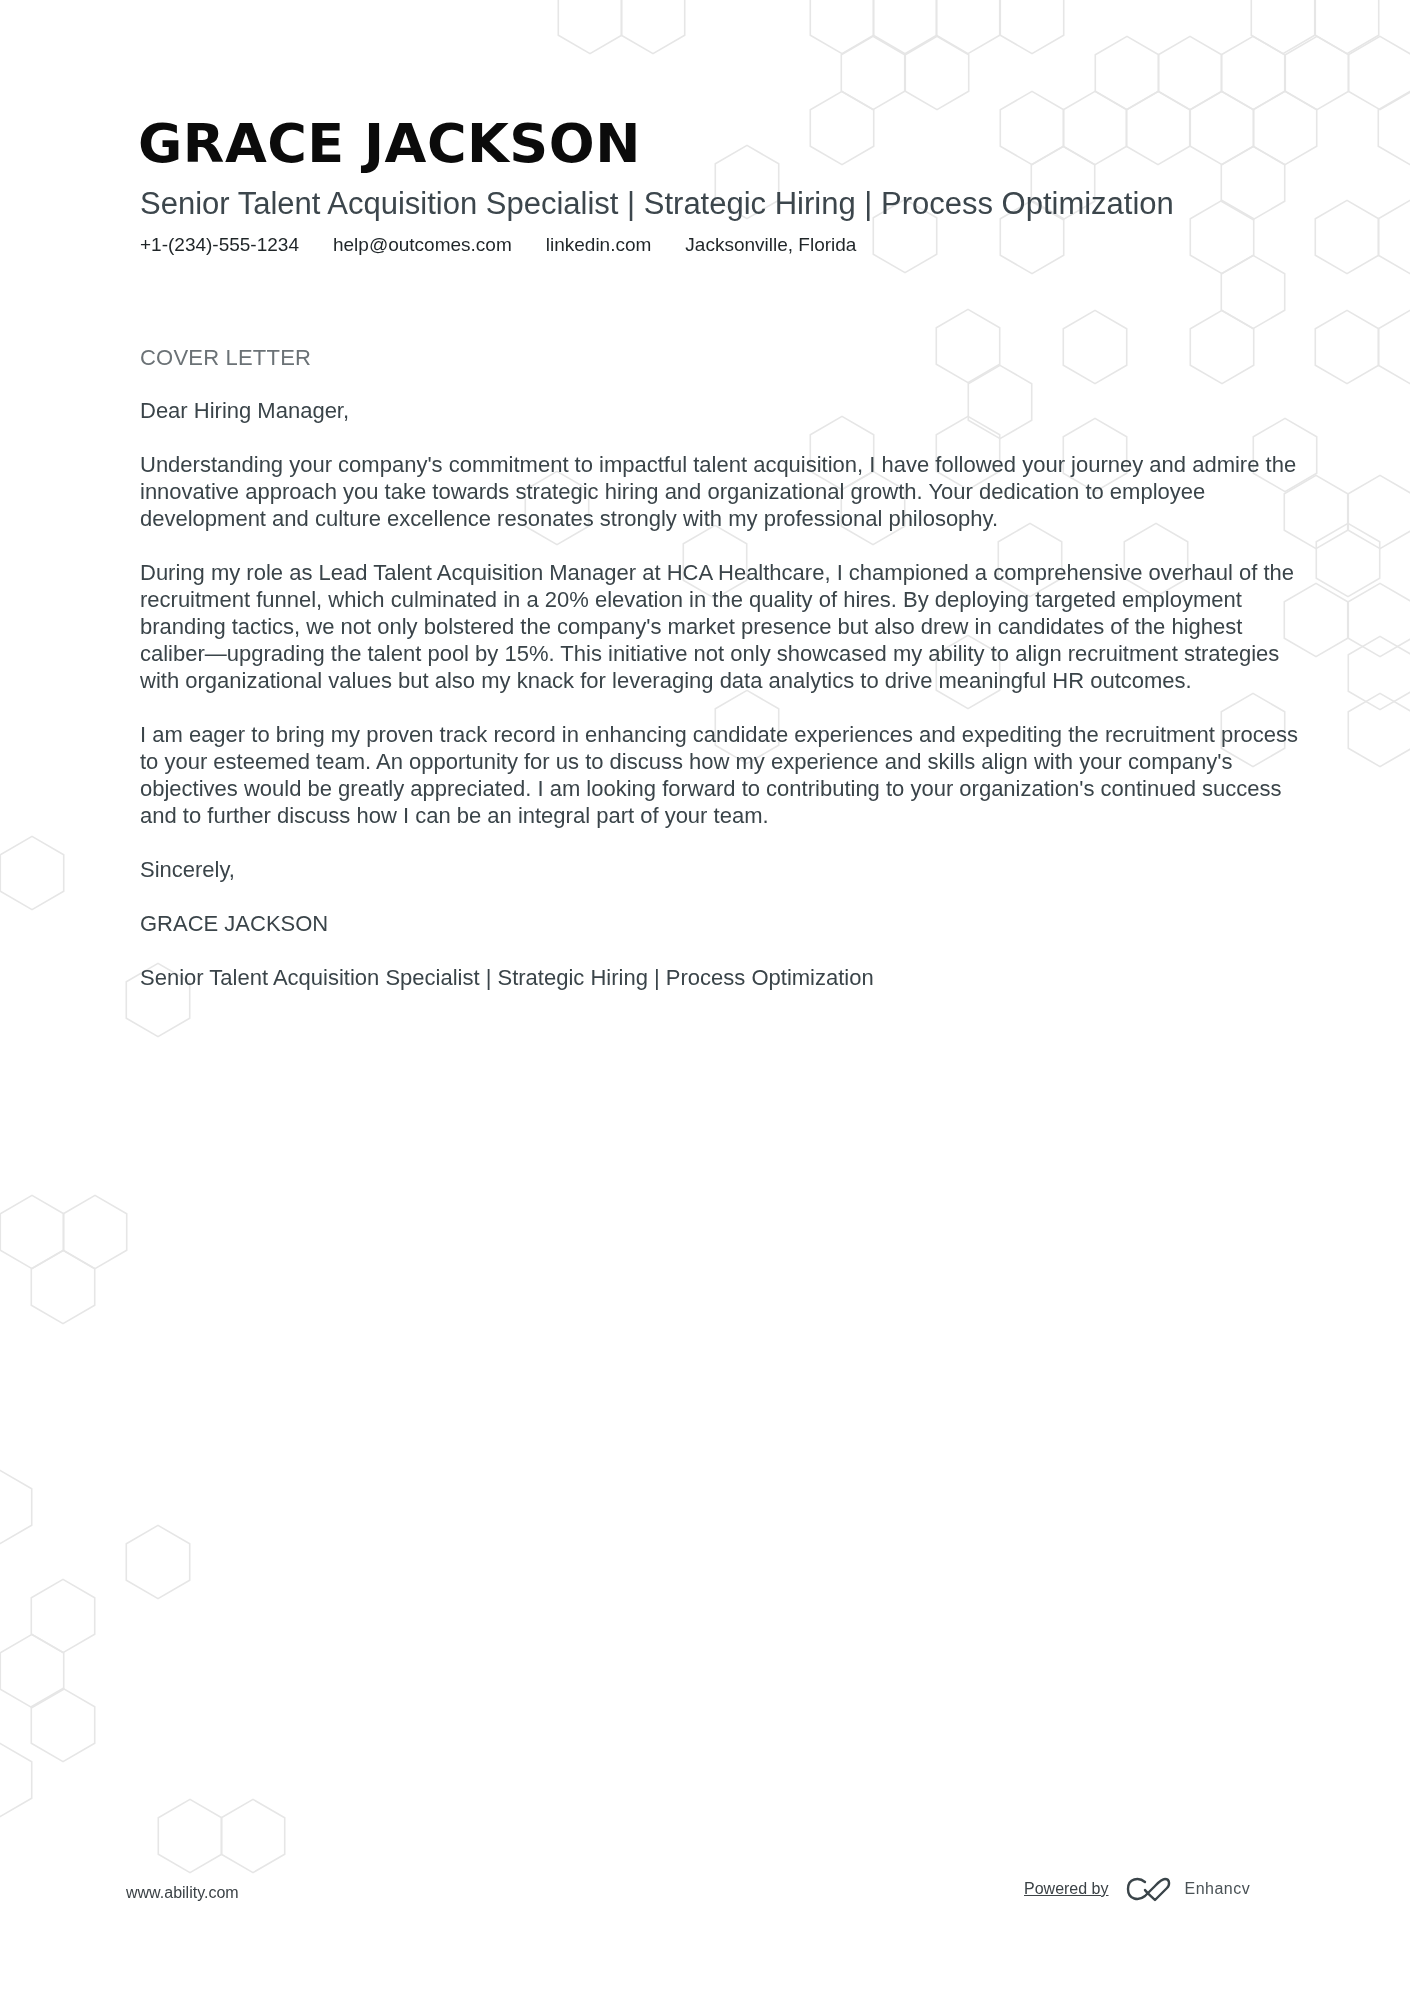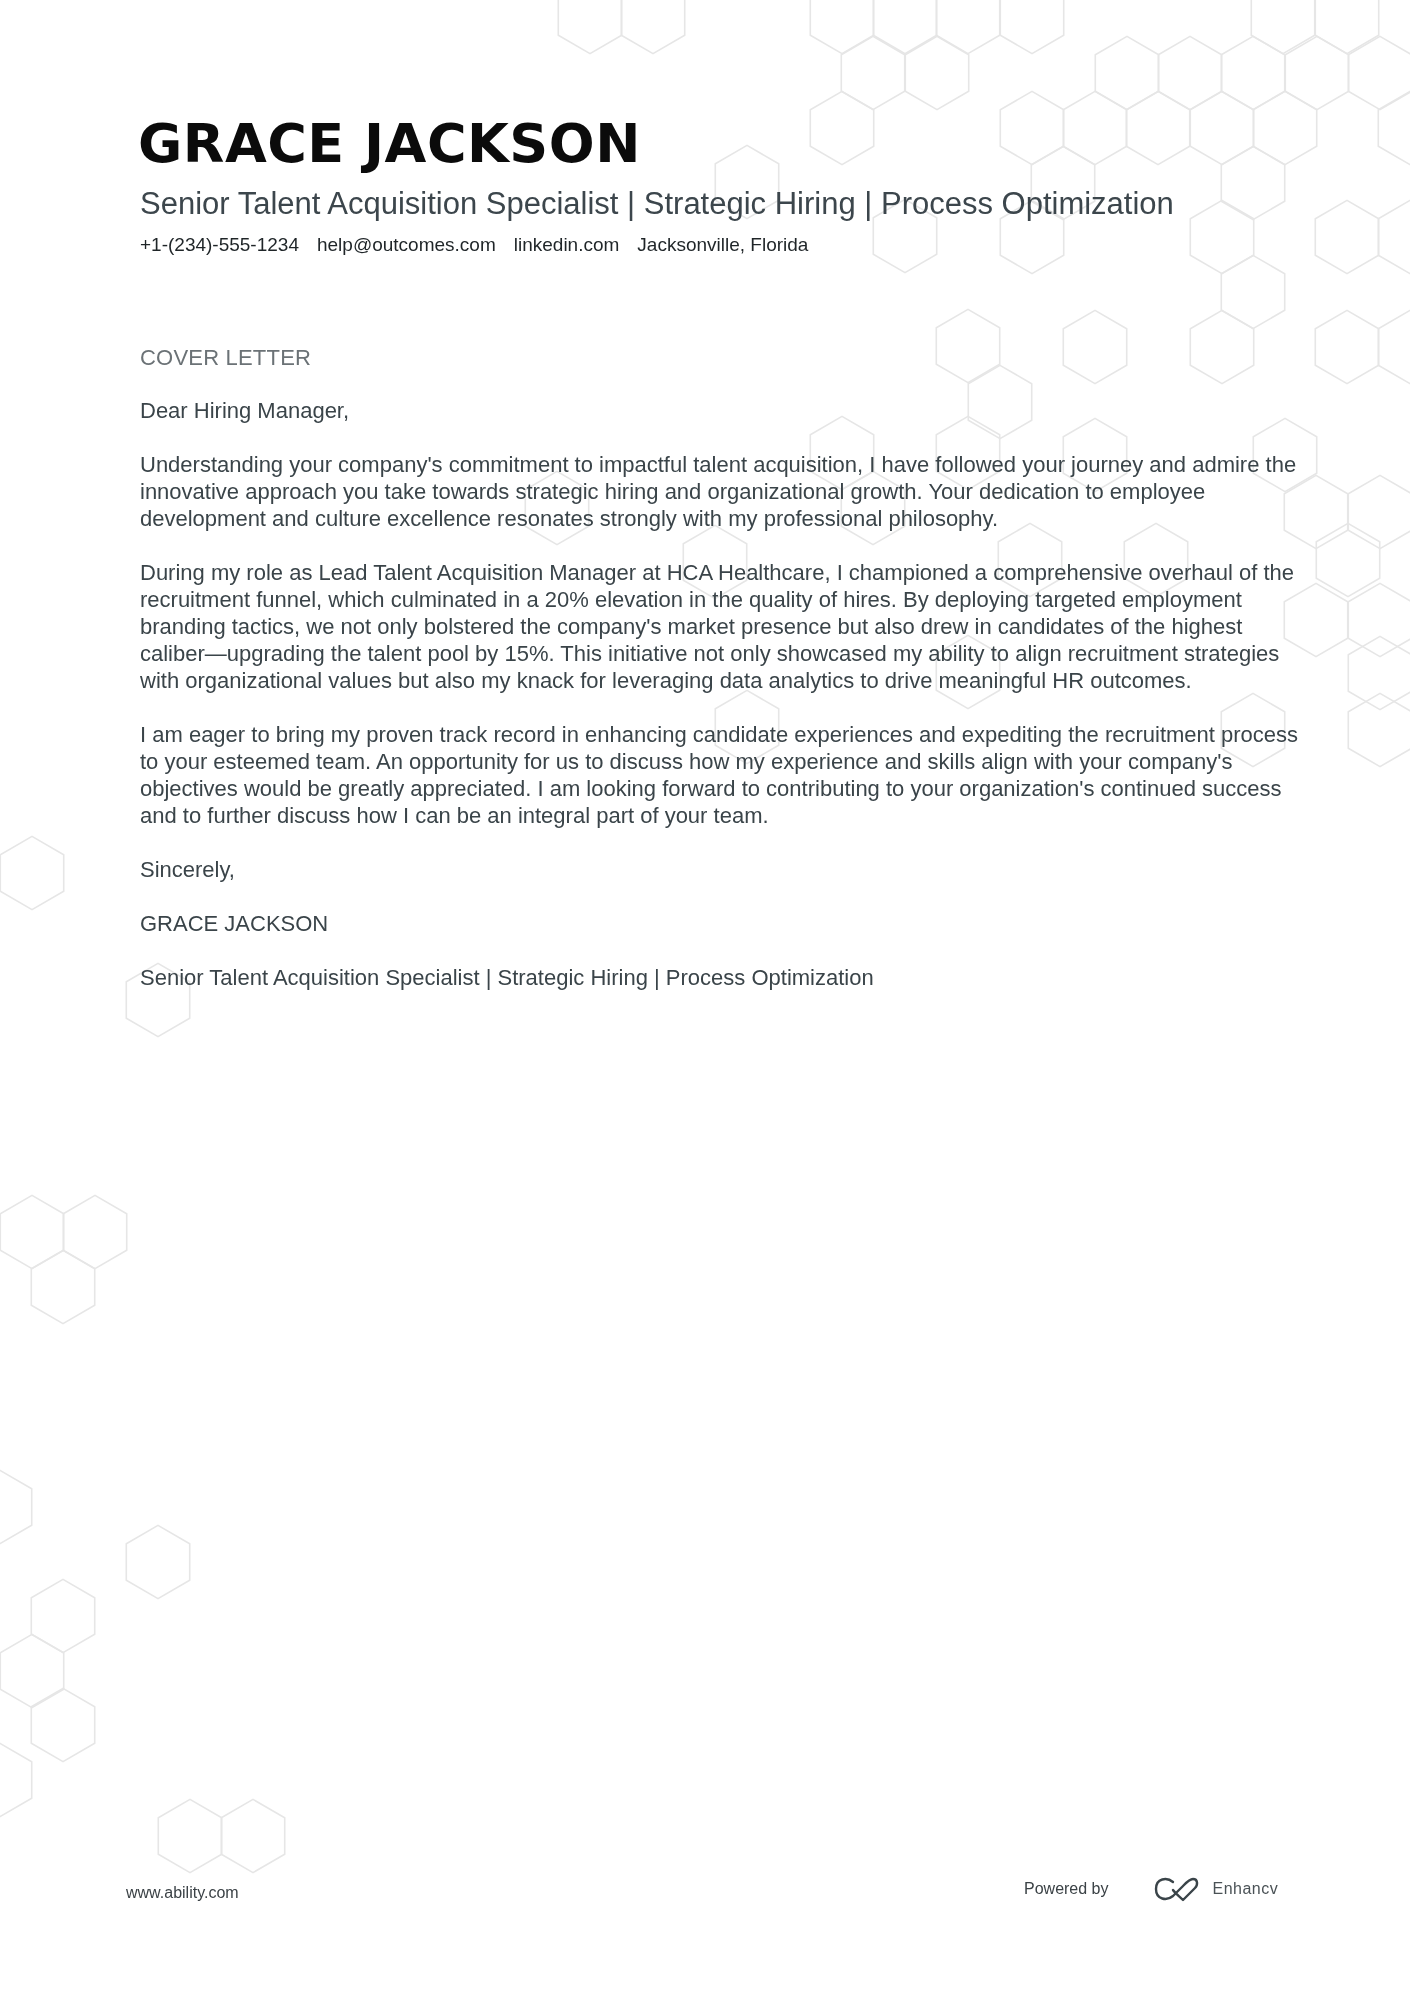--- a/index.html
+++ b/index.html
@@ -6,29 +6,29 @@
   body { width: 1410px; height: 1995px; position: relative; overflow: hidden;
          font-family: "Liberation Sans", "DejaVu Sans", sans-serif; color: #3a4449; }
   #hex-layer { position: absolute; left: 0; top: 0; width: 1410px; height: 1995px; z-index: 0; }
   .page { position: absolute; left: 12px; top: 0; width: 1410px; height: 1995px; z-index: 1; }
   .name { position: absolute; left: 126px; top: 112px; margin: 0;
           font-family: "DejaVu Sans", sans-serif; font-weight: bold; font-size: 54px;
           letter-spacing: 0.5px; color: #0b0b0b; line-height: 64px; }
   .subtitle { position: absolute; left: 128px; top: 184px; margin: 0;
               font-size: 31px; color: #3c464c; line-height: 40px; white-space: nowrap; }
   .contacts { position: absolute; left: 128px; top: 233px; font-size: 19px; color: #1f2528;
-              line-height: 24px; white-space: nowrap; display: flex; gap: 18px; }
+              line-height: 24px; white-space: nowrap; display: flex; gap: 34px; }
   .section-title { position: absolute; left: 128px; top: 344px; margin: 0; font-size: 22px;
                    font-weight: normal; color: #6b7276; line-height: 28px; letter-spacing: 0.2px; }
   .letter { position: absolute; left: 128px; top: 397px; width: 1165px; font-size: 22px;
             line-height: 27px; color: #3a4449; }
   .letter p { margin: 0 0 27px 0; }
   .footer-left { position: absolute; left: 114px; top: 1884px; font-size: 16px; color: #3b4246; }
   .footer-right { position: absolute; left: 1012px; top: 1876px; display: flex; align-items: center; }
-  .powered { font-size: 16px; color: #3b4246; margin-right: 44px; }
+  .powered { font-size: 16px; color: #3b4246; margin-right: 16px; text-decoration: underline; }
   .brand { display: flex; align-items: center; }
   .brand-name { font-size: 16px; color: #4a5256; margin-left: 12px; letter-spacing: 0.5px; }
   a { color: inherit; text-decoration: none; }
 </style>
 </head>
 <body>
 
 <svg id="hex-layer" xmlns="http://www.w3.org/2000/svg" width="1410" height="1995" viewBox="0 0 1410 1995">
     <polygon points="590,-19.6 621.7,-1.3000000000000007 621.7,35.3 590,53.6 558.3,35.3 558.3,-1.3000000000000007" fill="none" stroke="#e6e6e6" stroke-width="1.6"></polygon>
     <polygon points="653,-19.6 684.7,-1.3000000000000007 684.7,35.3 653,53.6 621.3,35.3 621.3,-1.3000000000000007" fill="none" stroke="#e6e6e6" stroke-width="1.6"></polygon>

